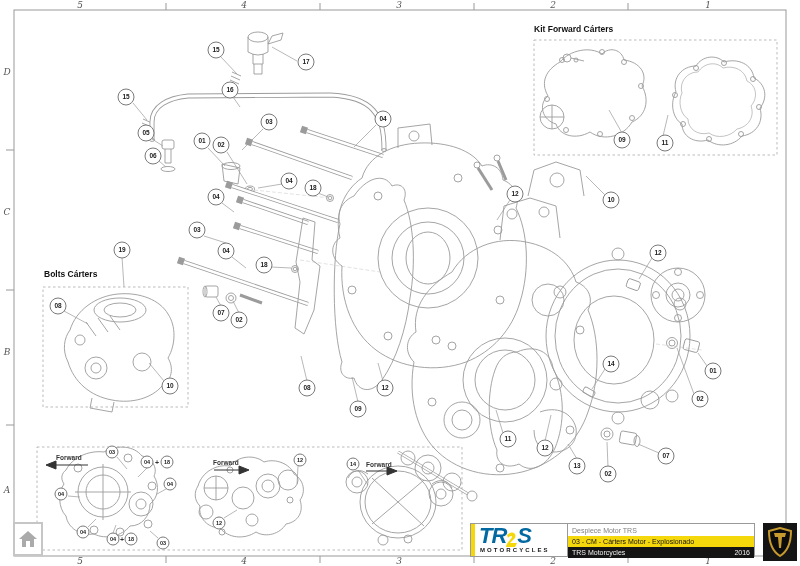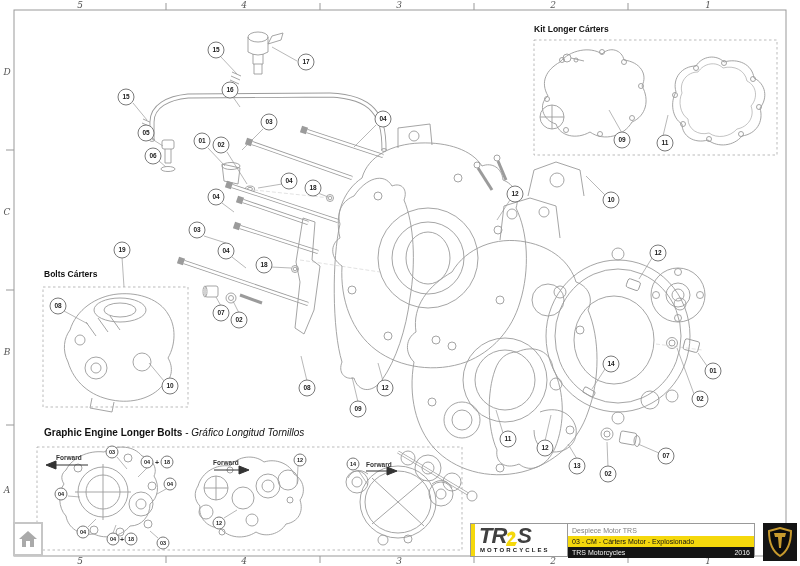--- a/index.html
+++ b/index.html
@@ -23,22 +23,22 @@
   .fwd{font-size:6.5px;font-weight:bold;color:#333;}
   
   #home-btn{position:absolute;left:13px;top:522px;width:30px;height:34px;z-index:5;
             background:#fff;border:2px solid #c6c6c6;box-sizing:border-box;
             display:flex;align-items:center;justify-content:center;cursor:pointer;}
   
   #title-block{position:absolute;left:470px;top:523px;width:327px;height:38px;z-index:5;font-family:"Liberation Sans",sans-serif;}
   #tb-logo{position:absolute;left:0;top:0;width:98px;height:34px;border:1px solid #999;
            box-sizing:border-box;background:#fff;overflow:hidden;}
   #tb-logo .ystrip{position:absolute;left:0;top:0;width:4px;height:100%;background:var(--accent,#F5D80C);}
-  #tb-logo .trs-line{position:absolute;left:8px;top:-1px;display:flex;align-items:center;
-           font-style:italic;font-weight:bold;font-size:22px;letter-spacing:-1px;color:#404040;}
+  #tb-logo .trs-line{position:absolute;left:8px;top:-1px;display:flex;align-items:flex-end;
+           font-style:italic;font-weight:bold;font-size:22px;letter-spacing:-1px;color:#0369a1;}
   #tb-logo .moto{position:absolute;left:9px;top:23px;font-size:6px;font-weight:bold;
            letter-spacing:2.1px;color:#161616;}
   #tb-rows{position:absolute;left:98px;top:0;width:187px;height:34px;border:1px solid #999;
            border-left:none;box-sizing:border-box;}
   .tb-row{width:100%;box-sizing:border-box;padding-left:4px;font-size:7px;display:flex;align-items:center;}
   #tb-r1{height:12px;background:#fff;color:#828282;}
   #tb-r2{height:11px;background:var(--accent,#F5D80C);color:#111;}
   #tb-r3{height:11px;background:#141414;color:#f0f0f0;}
   #tb-r3 .yr{margin-left:auto;margin-right:4px;}
   #tb-shield{position:absolute;left:293px;top:0;width:34px;height:38px;background:#141414;
@@ -366,27 +366,22 @@
   <div class="grid-lbl" style="left:80px;top:561px">5</div>
   <div class="grid-lbl" style="left:244px;top:561px">4</div>
   <div class="grid-lbl" style="left:399px;top:561px">3</div>
   <div class="grid-lbl" style="left:553px;top:561px">2</div>
   <div class="grid-lbl" style="left:708px;top:561px">1</div>
   <div class="grid-lbl" style="left:7px;top:72px">D</div>
   <div class="grid-lbl" style="left:7px;top:212px">C</div>
   <div class="grid-lbl" style="left:7px;top:352px">B</div>
   <div class="grid-lbl" style="left:7px;top:490px">A</div>
 
-  <div class="lbl box-title" style="left:534px;top:24px">Kit Longer Cárters</div>
+  <div class="lbl box-title" style="left:534px;top:24px">Kit Forward Cárters</div>
   <div class="lbl box-title" style="left:44px;top:269px">Bolts Cárters</div>
-  <div class="lbl bolts-title" style="left:44px;top:427px">
-    <span class="b">Graphic Engine Longer Bolts</span>
-    <span>-</span>
-    <span class="i">Gráfico Longitud Tornillos</span>
-  </div>
   <div class="lbl fwd" style="left:56px;top:454px">Forward</div>
   <div class="lbl fwd" style="left:213px;top:459px">Forward</div>
   <div class="lbl fwd" style="left:366px;top:461px">Forward</div>
 
   <div id="home-btn">
     <svg width="20" height="20" viewBox="0 0 20 20">
       <polygon points="10,2 19,10 16,10 16,18 12,18 12,12 8,12 8,18 4,18 4,10 1,10" fill="#aaaaaa"></polygon>
     </svg>
   </div>
 

